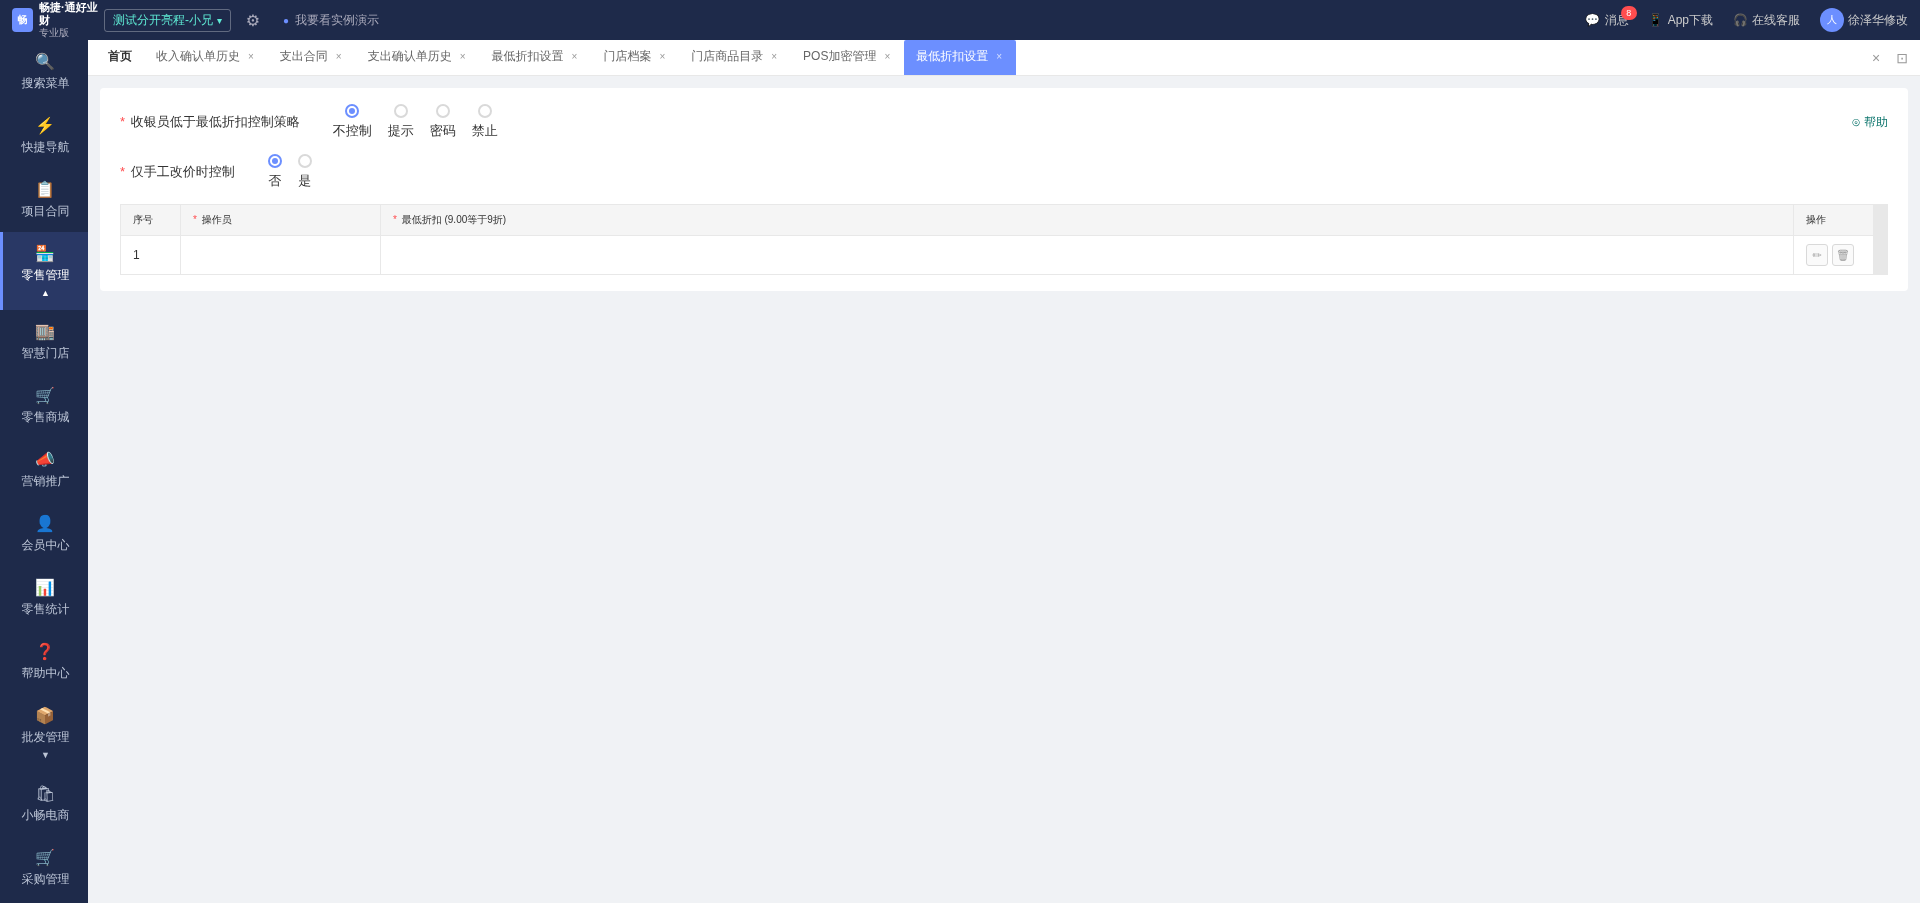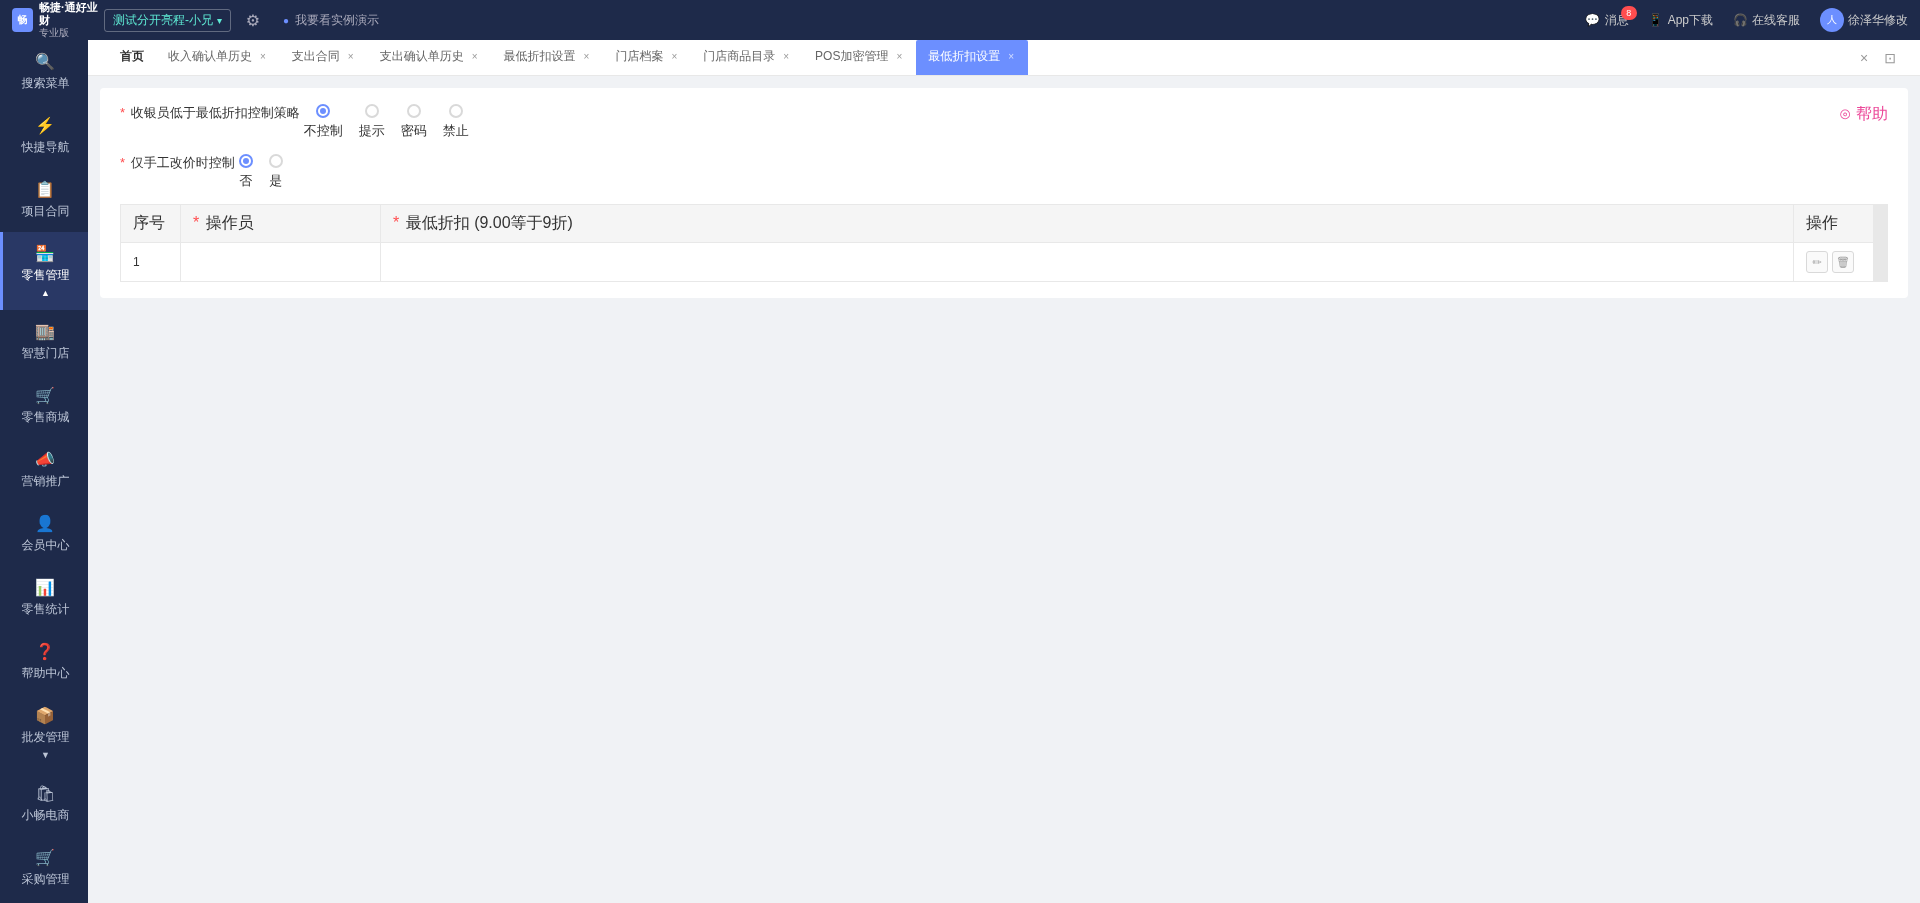--- a/index.html
+++ b/index.html
@@ -135,21 +135,21 @@
       background: #f0f2f5;
     }
 
     
     .tab-bar {
       background: #fff;
       display: flex;
       align-items: center;
       border-bottom: 1px solid #e8e8e8;
       flex-shrink: 0;
-      padding: 0 20px;
+      padding: 0 8px;
       height: 36px;
       overflow-x: auto;
       white-space: nowrap;
       justify-content: space-between;
     }
     .tab-bar::-webkit-scrollbar { height: 0; }
     .tab {
       display: inline-flex;
       align-items: center;
       padding: 0 12px;
@@ -196,22 +196,22 @@
     .card {
       background: #fff;
       border-radius: 4px;
       padding: 16px 20px;
       margin-bottom: 12px;
     }
 
     
     .form-row {
       display: flex;
-      align-items: flex-start;
-      gap: 4px;
+      align-items: center;
+      gap: 33px;
       margin-bottom: 14px;
     }
     .form-label {
       font-size: 13px;
       color: #333;
       white-space: nowrap;
     }
     .form-label .required { color: #ff4d4f; margin-right: 2px; }
     .radio-group {
       display: flex;
@@ -236,36 +236,36 @@
     .radio-circle.checked {
       border-color: #6c8fff;
     }
     .radio-circle.checked::after {
       content: "";
       width: 6px; height: 6px;
       border-radius: 50%;
       background: #6c8fff;
     }
     .help-link {
-      color: #ec4899;
-      font-size: 16px;
+      color: #0f766e;
+      font-size: 12px;
       cursor: pointer;
       margin-left: auto;
     }
 
     
     .data-table {
       width: 100%;
       border-collapse: collapse;
     }
     .data-table th {
       background: #f5f5f5;
       border: 1px solid #e8e8e8;
       padding: 8px 12px;
-      font-size: 16px;
+      font-size: 10px;
       color: #333;
       font-weight: normal;
       text-align: left;
     }
     .data-table td {
       border: 1px solid #e8e8e8;
       padding: 8px 12px;
       font-size: 12px;
       color: #333;
     }

